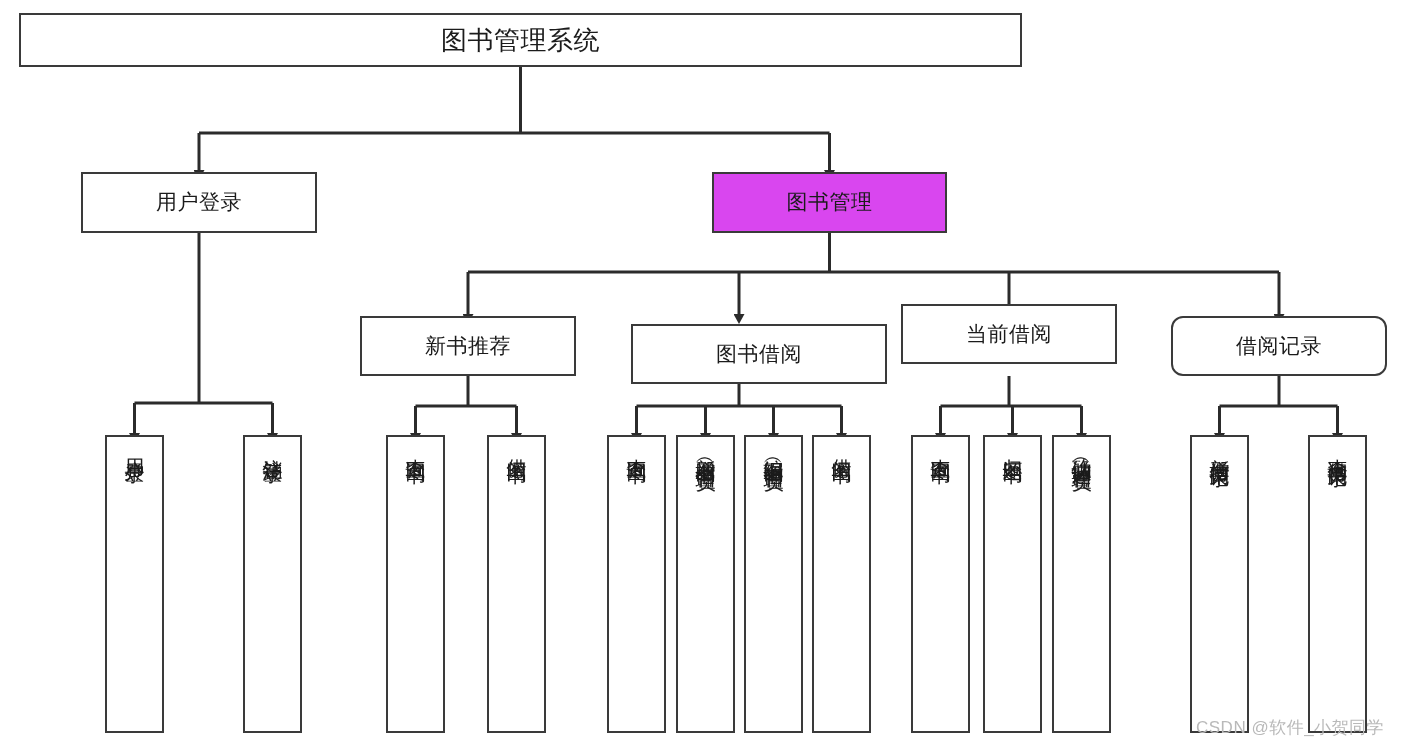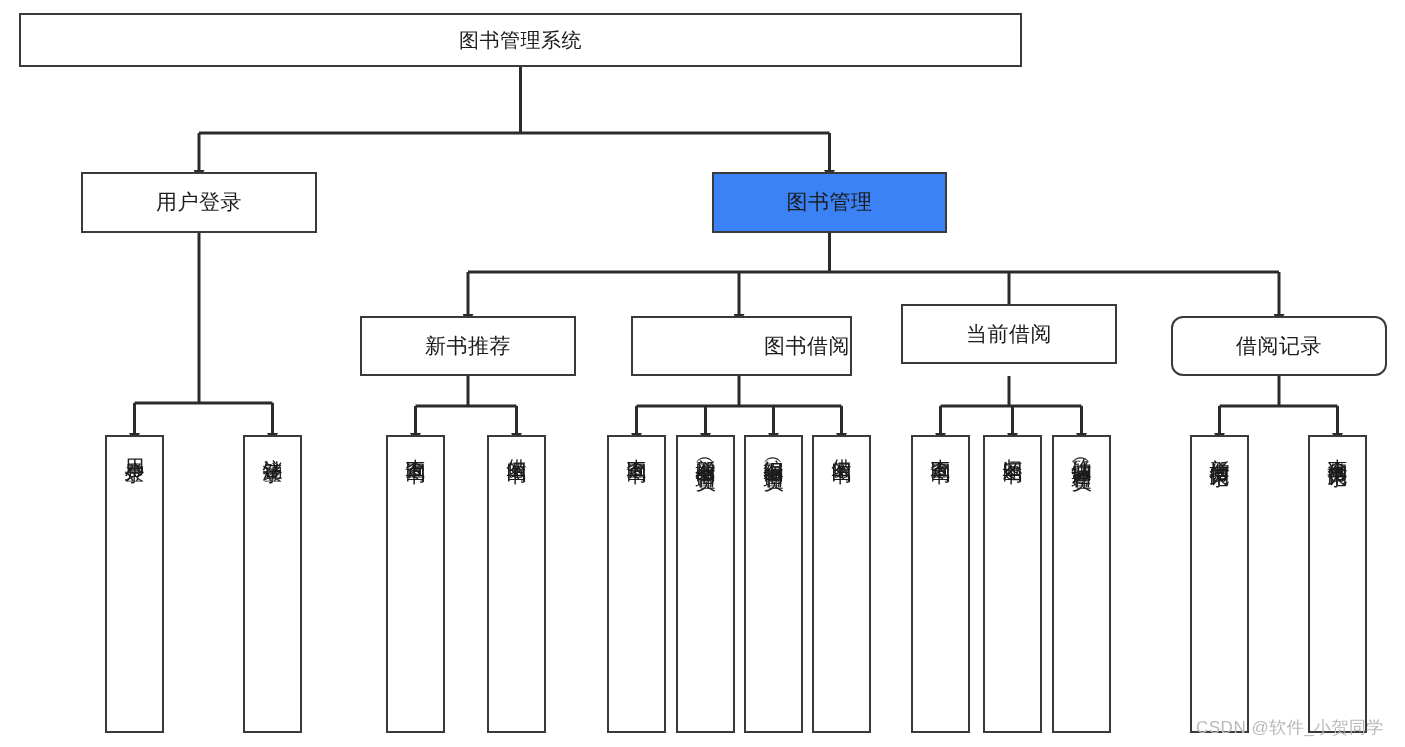--- a/index.html
+++ b/index.html
@@ -52,21 +52,21 @@
     letter-spacing: 2px;
     line-height: 1.05;
     white-space: normal;
     max-height: 100%;
   }
   .node.vert {
     align-items: flex-start;
     justify-content: center;
     padding-top: 6px;
   }
-  .node.root .lbl { font-size: 20px; }
+  .node.root .lbl { font-size: 26px; }
   .watermark {
     position: absolute;
     color: #b9b9b9;
     font-size: 17px;
     letter-spacing: 0.5px;
     white-space: nowrap;
     z-index: 5;
     user-select: none;
   }
 </style>
@@ -117,27 +117,27 @@
       </g>
   </svg>
 
   <div id="nodes">
       <div class="node root" style="left: 19px; top: 13px; width: 1003px; height: 54px; border-color: rgb(58, 58, 58); background: rgb(255, 255, 255);">
         <span class="lbl" style="color: rgb(27, 27, 27);">图书管理系统</span>
       </div>
       <div class="node" style="left: 81px; top: 172px; width: 236px; height: 61px; border-color: rgb(58, 58, 58); background: rgb(255, 255, 255);">
         <span class="lbl" style="color: rgb(27, 27, 27);">用户登录</span>
       </div>
-      <div class="node" style="left: 712px; top: 172px; width: 235px; height: 61px; border-color: rgb(58, 58, 58); background: #3b82f6;">
+      <div class="node" style="left: 712px; top: 172px; width: 235px; height: 61px; border-color: rgb(58, 58, 58); background: #d946ef;">
         <span class="lbl" style="color: rgb(27, 27, 27);">图书管理</span>
       </div>
       <div class="node" style="left: 360px; top: 316px; width: 216px; height: 60px; border-color: rgb(58, 58, 58); background: rgb(255, 255, 255);">
         <span class="lbl" style="color: rgb(27, 27, 27);">新书推荐</span>
       </div>
-      <div class="node" style="left: 631px; top: 316px; width: 221px; height: 60px; border-color: rgb(58, 58, 58); background: rgb(255, 255, 255); justify-content: flex-end;">
+      <div class="node" style="left: 631px; top: 324px; width: 256px; height: 60px; border-color: rgb(58, 58, 58); background: rgb(255, 255, 255);">
         <span class="lbl" style="color: rgb(27, 27, 27);">图书借阅</span>
       </div>
       <div class="node" style="left: 901px; top: 304px; width: 216px; height: 60px; border-color: rgb(58, 58, 58); background: rgb(255, 255, 255);">
         <span class="lbl" style="color: rgb(27, 27, 27);">当前借阅</span>
       </div>
       <div class="node" style="left: 1171px; top: 316px; width: 216px; height: 60px; border-color: rgb(58, 58, 58); background: rgb(255, 255, 255); border-radius: 12px;">
         <span class="lbl" style="color: rgb(27, 27, 27);">借阅记录</span>
       </div>
       <div class="node vert" style="left: 105px; top: 435px; width: 59px; height: 298px; border-color: rgb(58, 58, 58); background: rgb(255, 255, 255);">
         <span class="lbl" style="color: rgb(27, 27, 27);">用户登录</span>

